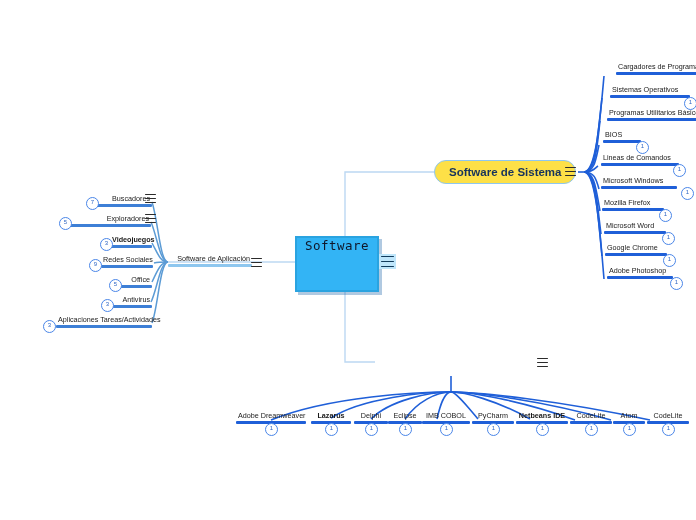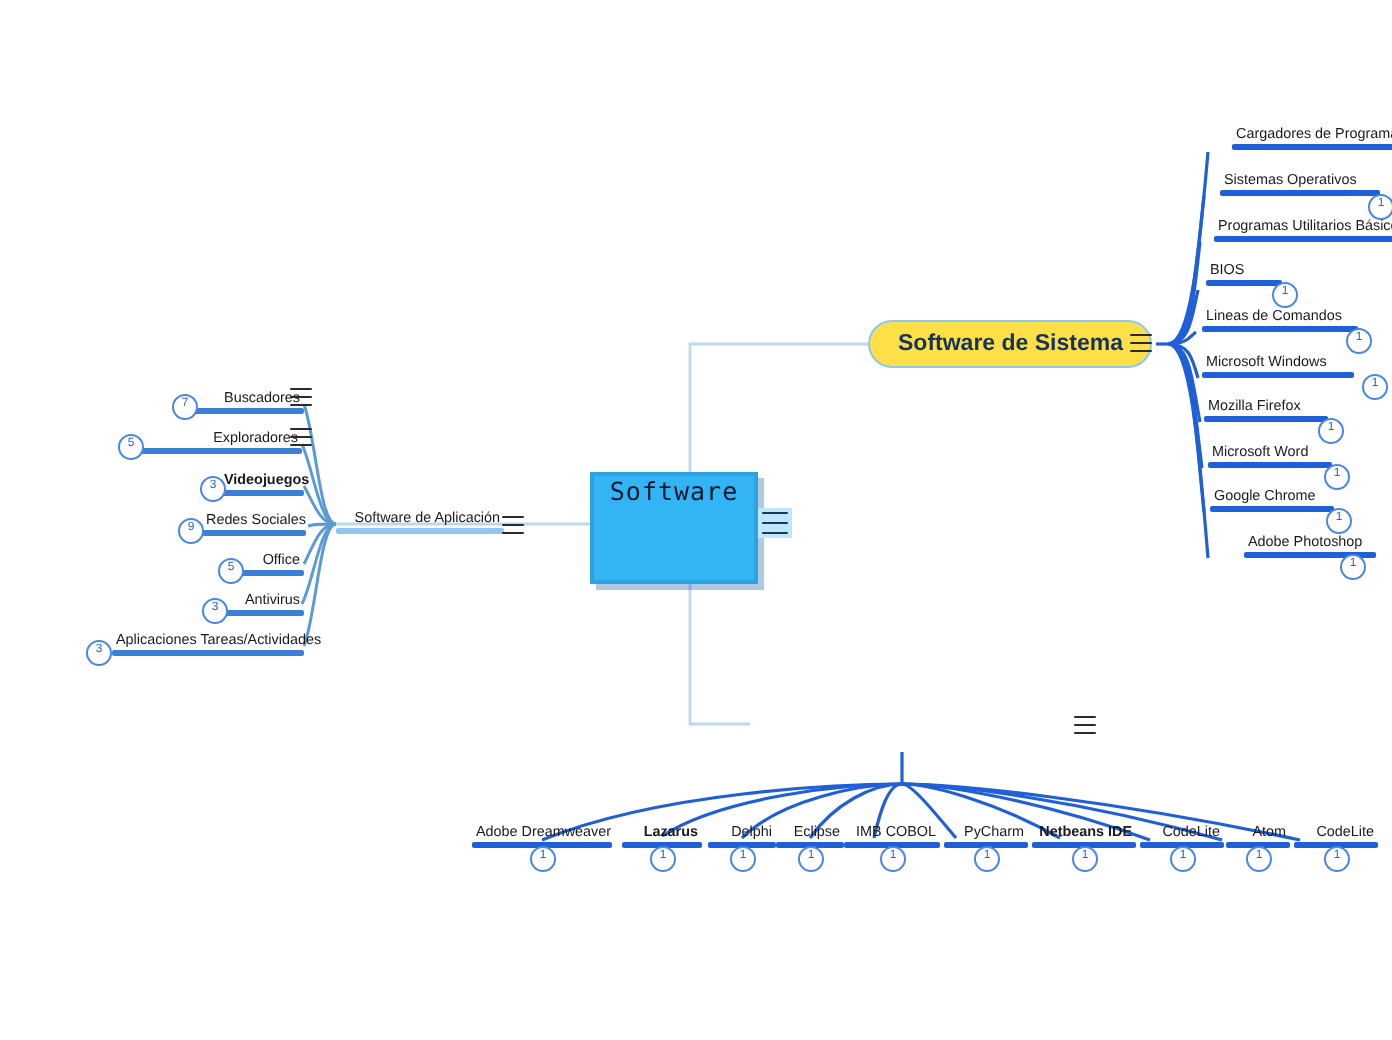--- a/index.html
+++ b/index.html
@@ -74,21 +74,21 @@
   }
   .leaf .txt { display: block; padding: 0 2px 1.5px 2px; }
   .leaf .rule {
     display: block;
     height: 2.2px;
     background: #1f5fd8;
     border-radius: 1px;
   }
   .leaf.right .txt { text-align: left; }
   .leaf.left  .txt { text-align: right; }
-  .leaf.down  .txt { text-align: right; }
+  .leaf.down  .txt { text-align: center; }
 
   
   .badge {
     position: absolute;
     width: 11px; height: 11px;
     border: 1px solid #4a86e8;
     border-radius: 50%;
     background: #ffffff;
     color: #2f66c4;
     font-size: 6px;
@@ -234,21 +234,21 @@
     <span class="rule"></span>
   </div>
   <div class="badge" style="left:662px; top:232px;">1</div>
 
   <div class="leaf right" style="left:605px; top:244px; width:62px;">
     <span class="txt">Google Chrome</span>
     <span class="rule"></span>
   </div>
   <div class="badge" style="left:663px; top:254px;">1</div>
 
-  <div class="leaf right" style="left:607px; top:267px; width:66px;margin-left:15px;">
+  <div class="leaf right" style="left:607px; top:267px; width:66px;">
     <span class="txt">Adobe Photoshop</span>
     <span class="rule"></span>
   </div>
   <div class="badge" style="left:670px; top:277px;">1</div>
 
   <div class="leaf left" style="left:168px; top:255px; width:84px;">
     <span class="txt" style="text-align:right;">Software de Aplicación</span>
     <span class="rule" style="background:#8ec7ef;"></span>
   </div>
   <div class="hamb" style="left:251px; top:258px;">

